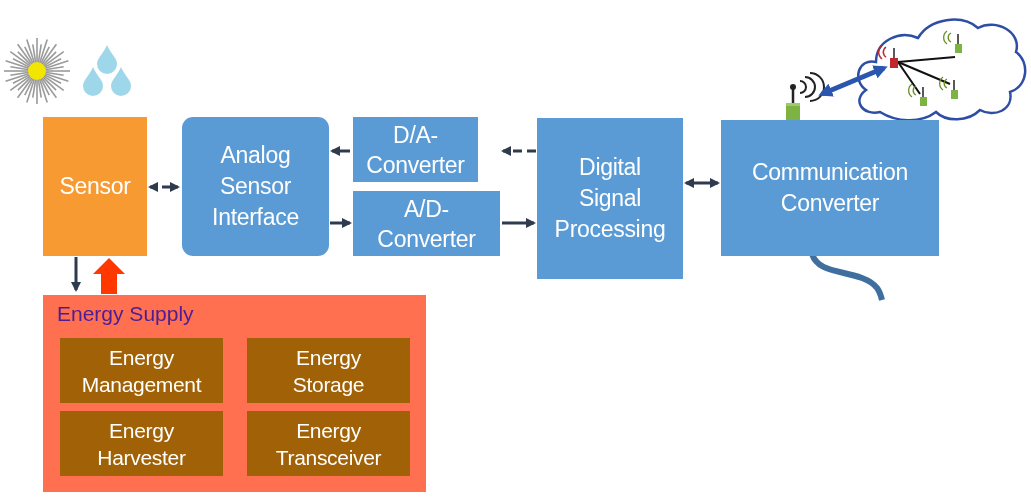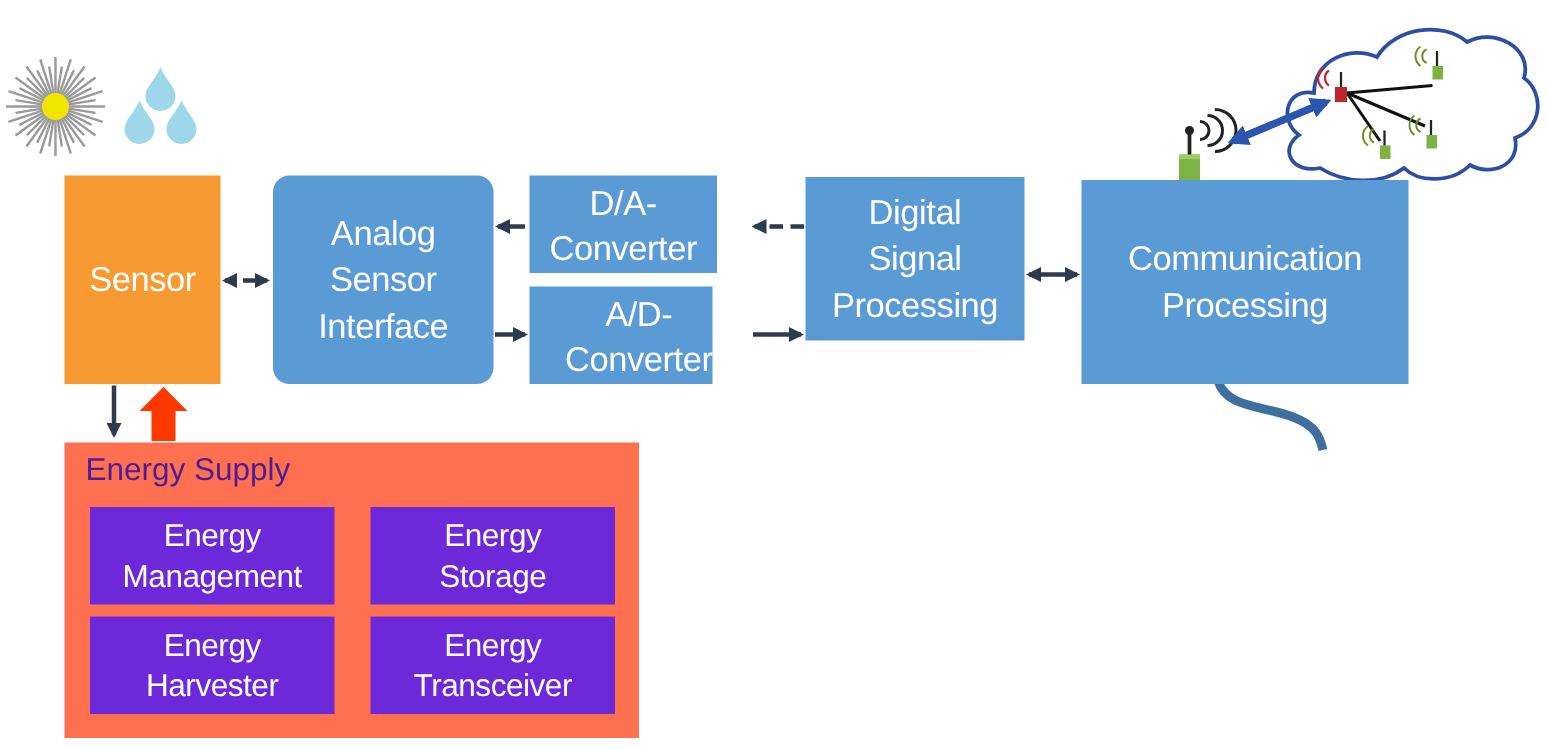--- a/index.html
+++ b/index.html
@@ -4,21 +4,21 @@
 <style>
   html, body { margin:0; padding:0; background:#ffffff; }
   body { width:1031px; height:499px; position:relative; overflow:hidden;
          font-family:"Liberation Sans", sans-serif; }
   .box { position:absolute; display:flex; align-items:center; justify-content:center;
          text-align:center; color:#ffffff; font-family:"Liberation Sans", sans-serif;
          font-size:23px; line-height:31px; letter-spacing:-0.3px; box-sizing:border-box; }
   .blue { background:#5b9bd5; }
   .orange { background:#f79a32; }
   .supply { position:absolute; background:#ff7050; }
-  .sub { background:#6d28d9; font-size:21px; line-height:27px; }
+  .sub { background:#a16207; font-size:21px; line-height:27px; }
   .lbl { white-space:pre-line; }
   #overlay { position:absolute; left:0; top:0; }
   .title { position:absolute; color:#4c1d95; font-size:21px; }
 </style>
 </head>
 <body>
 
 <svg id="overlay" width="1031" height="499" viewBox="0 0 1031 499">
   <defs>
     <marker id="ah" markerWidth="10" markerHeight="10" refX="8" refY="5" orient="auto" markerUnits="userSpaceOnUse">
@@ -150,34 +150,34 @@
   <span class="lbl">Analog
 Sensor
 Interface</span>
 </div>
 
 <div class="box blue" style="left:353px;top:117px;width:125px;height:65px;line-height:30px;">
   <span class="lbl">D/A-
 Converter</span>
 </div>
 
-<div class="box blue" style="left:353px;top:191px;width:122px;height:65px;line-height:30px;justify-content:flex-end;">
+<div class="box blue" style="left:353px;top:191px;width:147px;height:65px;line-height:30px;">
   <span class="lbl">A/D-
 Converter</span>
 </div>
 
-<div class="box blue" style="left:537px;top:118px;width:146px;height:109px;">
+<div class="box blue" style="left:537px;top:118px;width:146px;height:161px;">
   <span class="lbl">Digital
 Signal
 Processing</span>
 </div>
 
 <div class="box blue" style="left:721px;top:120px;width:218px;height:136px;">
   <span class="lbl">Communication
-Processing</span>
+Converter</span>
 </div>
 
 <div class="supply" style="left:43px;top:295px;width:383px;height:197px;">
   <div class="title" style="left:14px;top:7px;">Energy Supply</div>
 </div>
 
 <div class="box sub" style="left:60px;top:338px;width:163px;height:65px;">
   <span class="lbl">Energy
 Management</span>
 </div>

